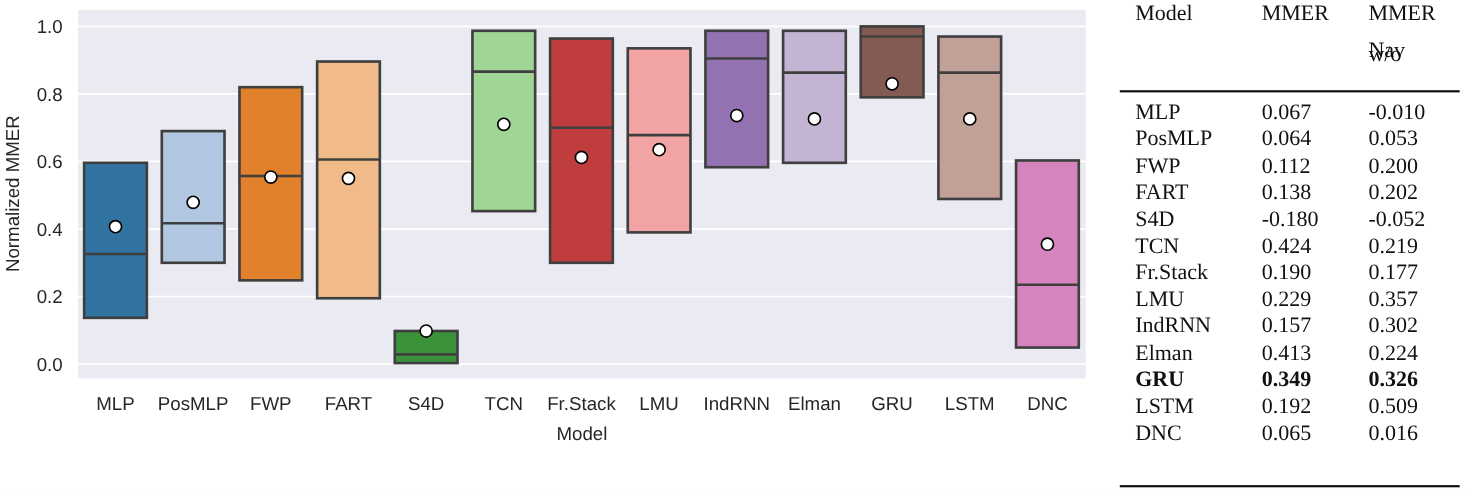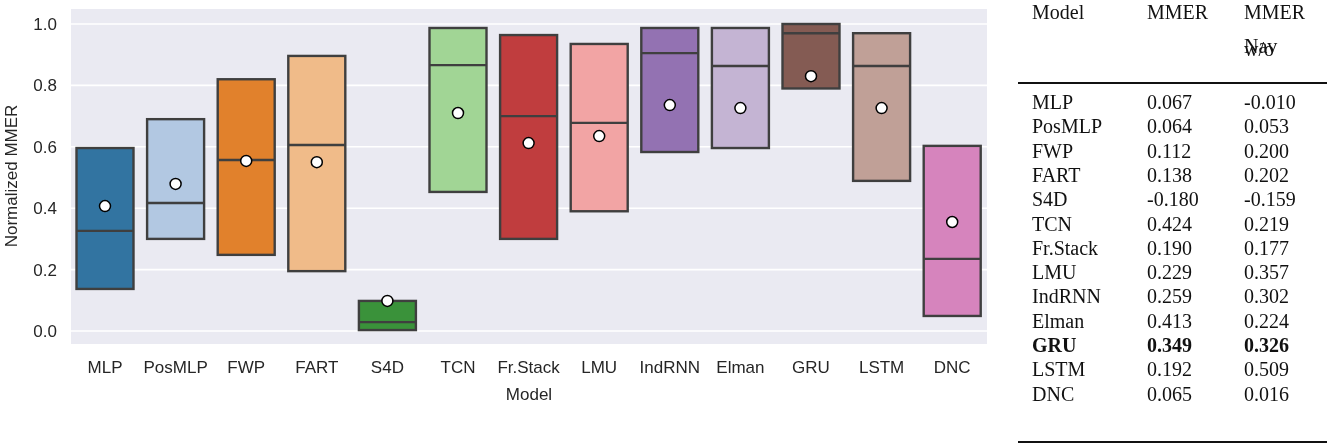--- a/index.html
+++ b/index.html
@@ -151,40 +151,40 @@
         <span class="cell c2">0.200</span>
       </div>
       <div class="row" style="top: 162.9px;">
         <span class="cell c0">FART</span>
         <span class="cell c1">0.138</span>
         <span class="cell c2">0.202</span>
       </div>
       <div class="row" style="top: 187.2px;">
         <span class="cell c0">S4D</span>
         <span class="cell c1">-0.180</span>
-        <span class="cell c2">-0.159</span>
+        <span class="cell c2">-0.052</span>
       </div>
       <div class="row" style="top: 211.5px;">
         <span class="cell c0">TCN</span>
         <span class="cell c1">0.424</span>
         <span class="cell c2">0.219</span>
       </div>
       <div class="row" style="top: 235.8px;">
         <span class="cell c0">Fr.Stack</span>
         <span class="cell c1">0.190</span>
         <span class="cell c2">0.177</span>
       </div>
       <div class="row" style="top: 260.1px;">
         <span class="cell c0">LMU</span>
         <span class="cell c1">0.229</span>
         <span class="cell c2">0.357</span>
       </div>
       <div class="row" style="top: 284.4px;">
         <span class="cell c0">IndRNN</span>
-        <span class="cell c1">0.259</span>
+        <span class="cell c1">0.157</span>
         <span class="cell c2">0.302</span>
       </div>
       <div class="row" style="top: 308.7px;">
         <span class="cell c0">Elman</span>
         <span class="cell c1">0.413</span>
         <span class="cell c2">0.224</span>
       </div>
       <div class="row bold" style="top: 333px;">
         <span class="cell c0">GRU</span>
         <span class="cell c1">0.349</span>

